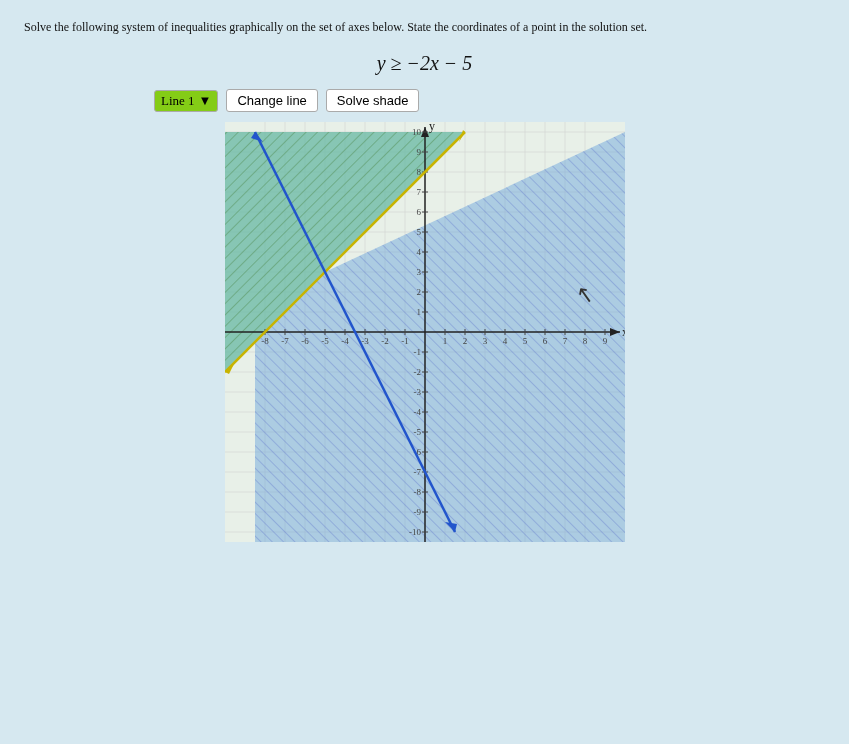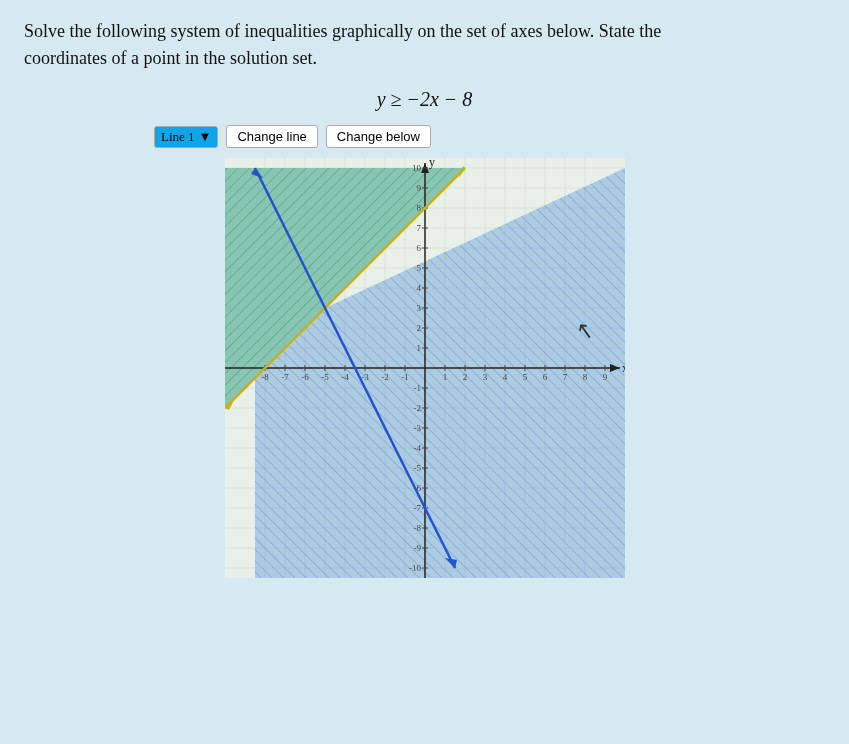--- a/index.html
+++ b/index.html
@@ -4,21 +4,21 @@
   <style>
     * { box-sizing: border-box; margin: 0; padding: 0; }
     body {
       background: #d6e8f0;
       font-family: 'Times New Roman', Times, serif;
       width: 849px;
       min-height: 744px;
       padding: 18px 24px;
     }
     .problem-text {
-      font-size: 18px;
+      font-size: 12px;
       line-height: 1.5;
       color: #111;
       margin-bottom: 16px;
       max-width: 660px;
     }
     .equations {
       text-align: center;
       margin-bottom: 14px;
     }
     .equation {
@@ -31,21 +31,21 @@
       display: flex;
       align-items: center;
       gap: 8px;
       margin-left: 130px;
       margin-bottom: 10px;
     }
     .line-select {
       display: flex;
       align-items: center;
       border: 1px solid #aaa;
-      background: #0ea5e9;
+      background: #84cc16;
       border-radius: 3px;
       padding: 2px 6px;
       font-size: 13px;
       gap: 4px;
       cursor: pointer;
     }
     .control-btn {
       border: 1px solid #aaa;
       background: #fff;
       border-radius: 3px;
@@ -74,30 +74,30 @@
     }
   </style>
 </head>
 <body>
 
 <div class="problem-text">
   <span>Solve the following system of inequalities graphically on the set of axes below. State the coordinates of a point in the solution set.</span>
 </div>
 
 <div class="equations">
-  <div class="equation">y ≥ −2x − 8</div>
+  <div class="equation">y ≥ −2x − 5</div>
 </div>
 
 <div class="controls">
   <div class="line-select">
     <span>Line 1</span>
     <span>▼</span>
   </div>
   <button class="control-btn">Change line</button>
-  <button class="control-btn">Change below</button>
+  <button class="control-btn">Solve shade</button>
 </div>
 
 <div class="graph-container">
   <svg class="graph-canvas" width="400" height="420" viewBox="0 0 400 420">
 
     <rect x="0" y="0" width="400" height="420" fill="#e8f0e8"></rect>
 
     <g stroke="#ccc" stroke-width="0.5">
 
       <line x1="40" y1="0" x2="40" y2="420"></line>

